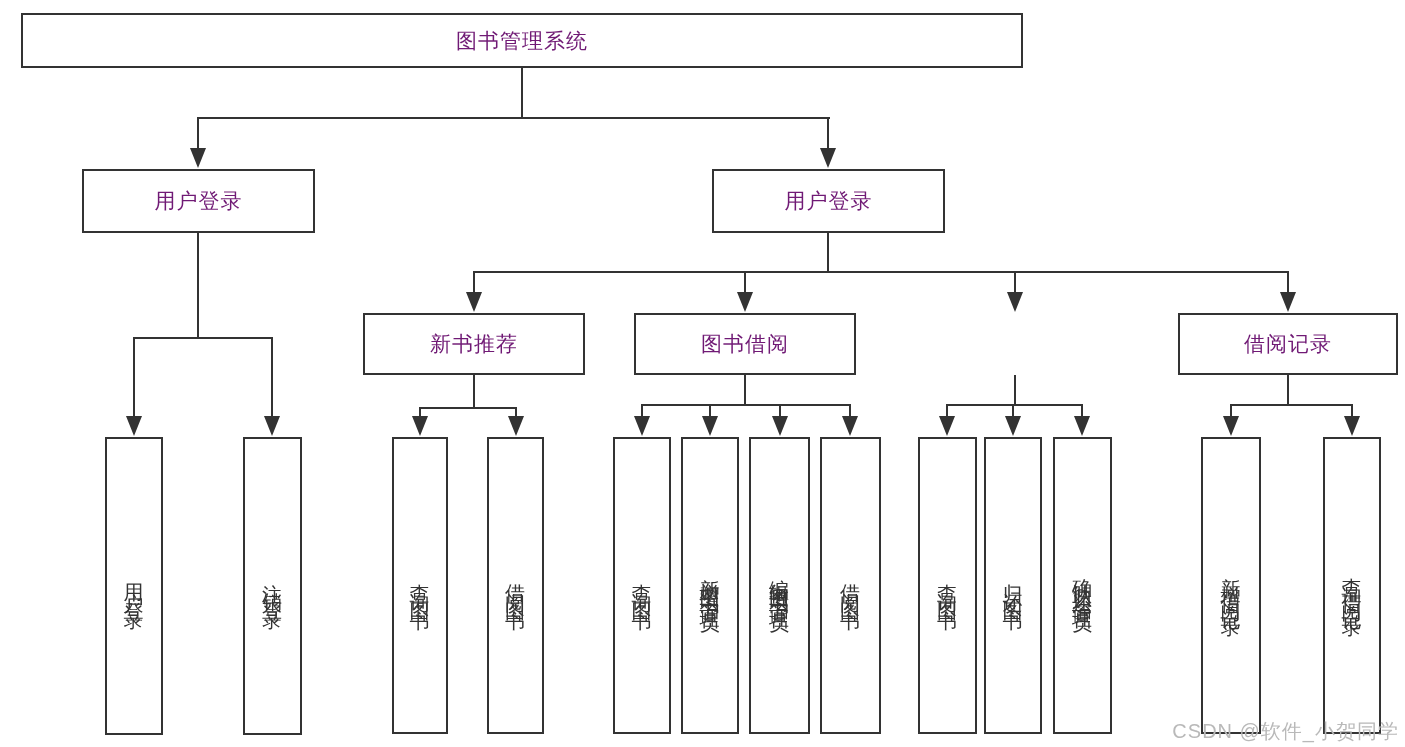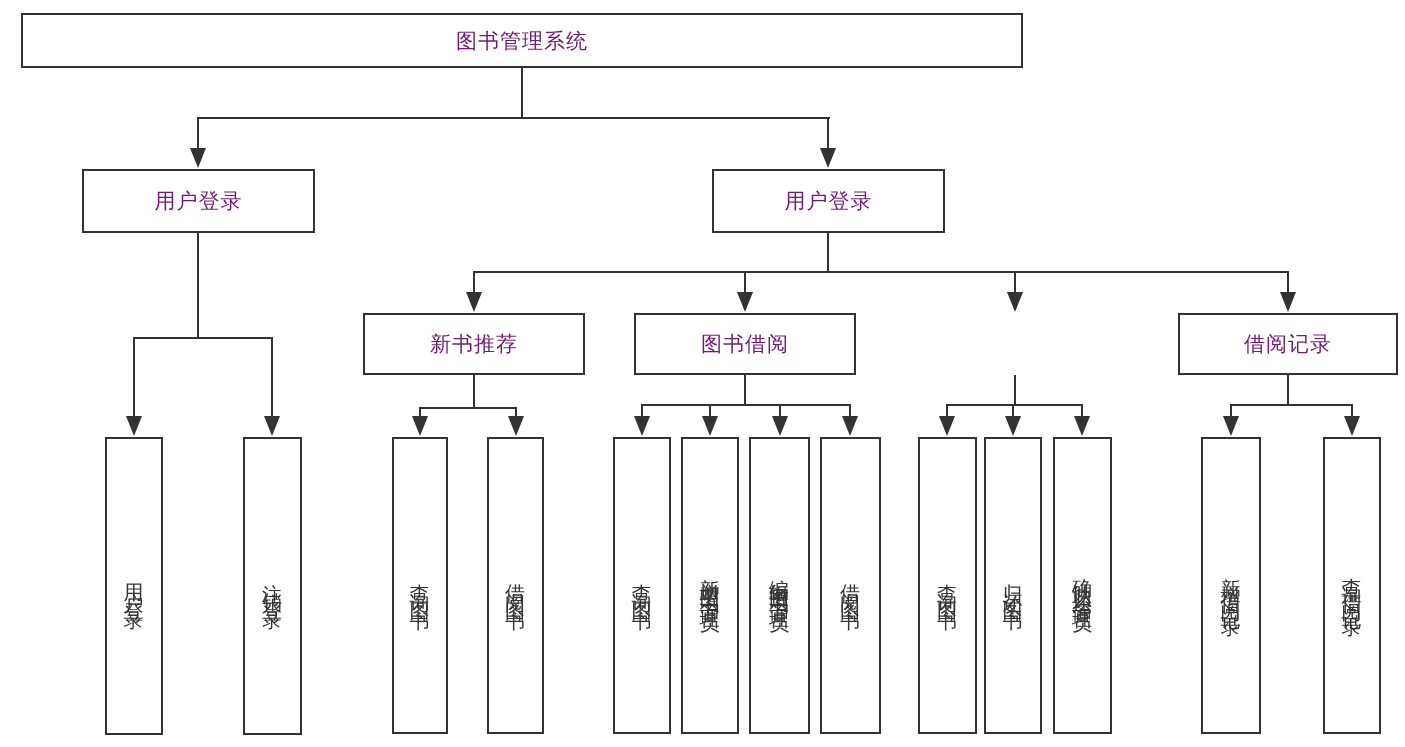--- a/index.html
+++ b/index.html
@@ -176,14 +176,15 @@
     <span>确认归还（管理员）</span>
   </div>
 
   <div class="leaf" style="left:1201px;top:437px;width:60px;height:297px;letter-spacing:8px;">
     <span>新增借阅记录</span>
   </div>
   <div class="leaf" style="left:1323px;top:437px;width:58px;height:297px;letter-spacing:8px;">
     <span>查询借阅记录</span>
   </div>
 
+  <div class="watermark">CSDN @软件_小贺同学</div>
 
 </div>
 
 </body></html>

